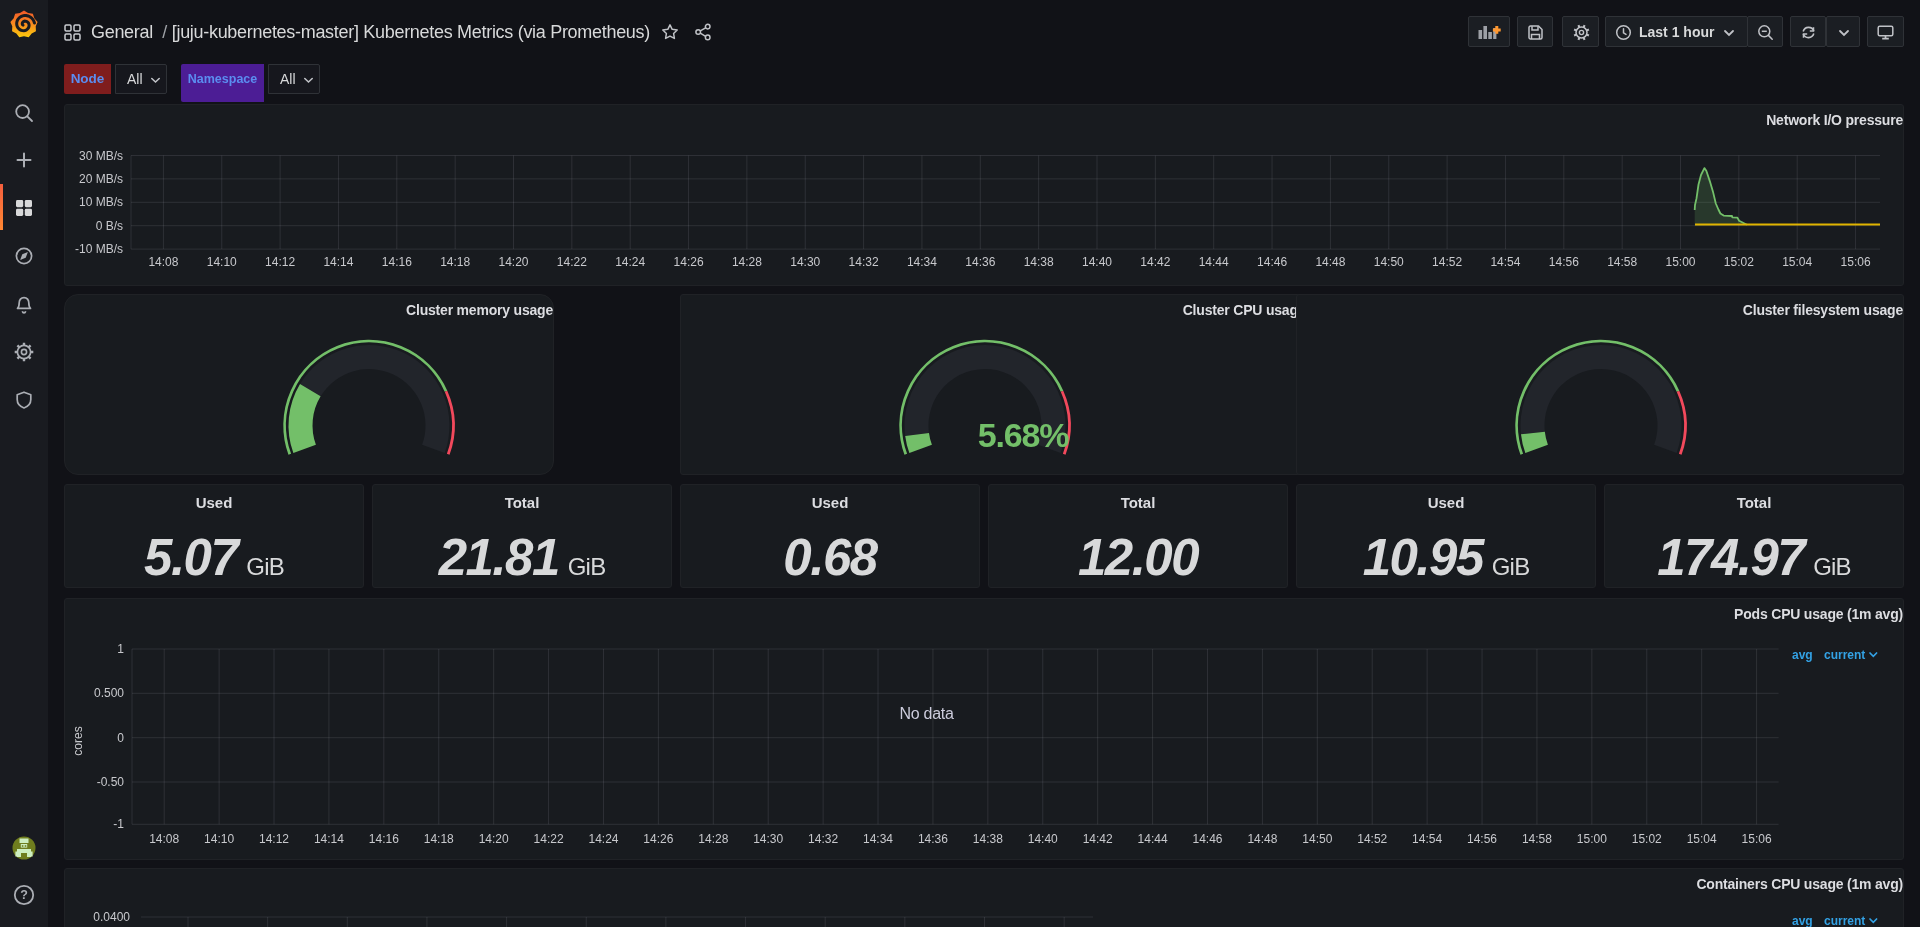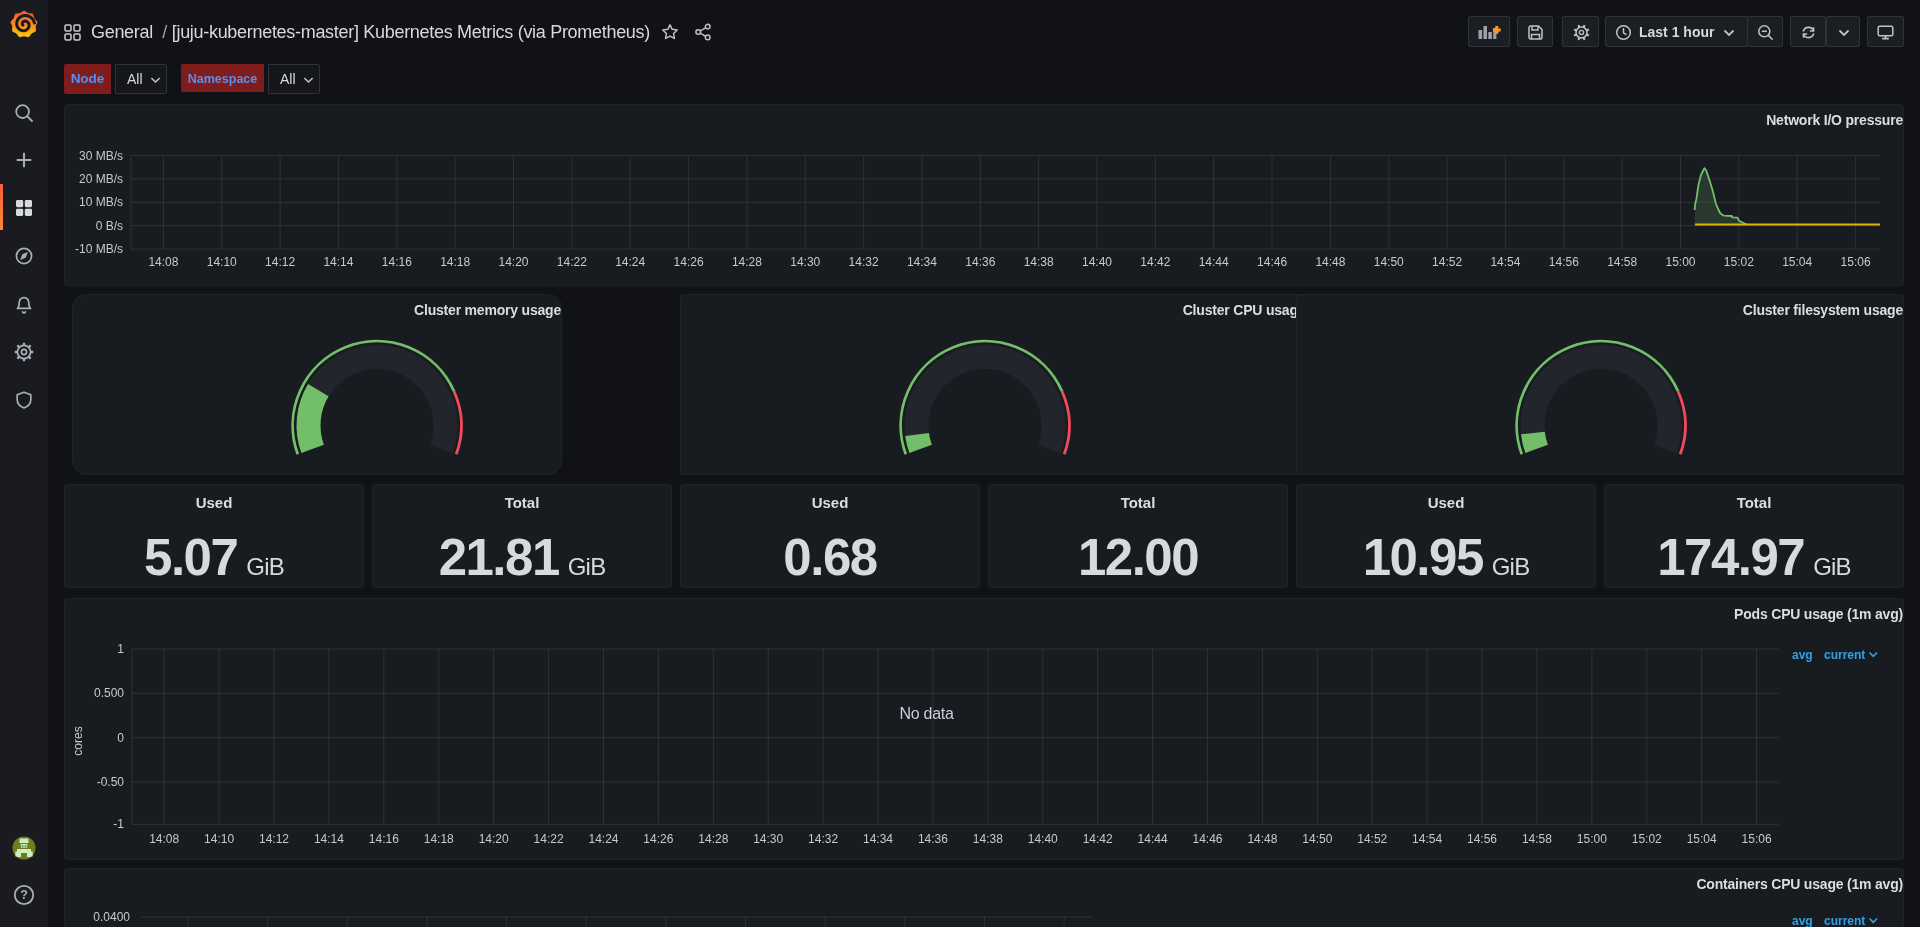--- a/index.html
+++ b/index.html
@@ -3,21 +3,21 @@
 <style>
 * { margin:0; padding:0; box-sizing:border-box; -webkit-font-smoothing:antialiased; }
 body { will-change: transform; }
 html,body { width:1920px; height:927px; background:#111217; font-family:"Liberation Sans", sans-serif; overflow:hidden; }
 .abs { position:absolute; }
 .panel { position:absolute; background:#181b1f; border:1px solid #202226; border-radius:3px; }
 .ptitle { position:absolute; top:7px; left:0; right:0; text-align:right; color:#dcdde1; font-size:14px; font-weight:700; letter-spacing:-0.2px;}
 svg { display:block; }
 .stat-title { position:absolute; top:9px; left:0; right:0; text-align:center; color:#dcdde1; font-size:15px; font-weight:700;}
 .stat-val { position:absolute; left:0; right:0; top:43px; text-align:center; color:#d8d9da; font-weight:700; }
-.stat-num { font-size:51px; letter-spacing:-1.5px;}
+.stat-num { font-size:51px; letter-spacing:-1.5px;font-style:italic;}
 .stat-unit { font-size:24px; margin-left:9px; font-weight:400; letter-spacing:-0.8px;}
 .gval { position:absolute; left:0; right:0; text-align:center; color:#73bf69; font-size:34px; font-weight:700; letter-spacing:-1.2px;}
 </style></head>
 <body>
 
 <div class="abs" style="left:0;top:0;width:48px;height:927px;background:#191b20;"></div>
 <svg class="abs" style="left:10px;top:10px" width="28" height="29" viewBox="0 0 28 29">
 <defs>
       <linearGradient id="glogo" x1="0" y1="0" x2="0" y2="1">
 <stop offset="0" stop-color="#f1582a"></stop>
@@ -151,21 +151,21 @@
       <path d="M8.5 10.8 V13 M5.2 13.6 H11.8" stroke-width="1.7"></path>
     </svg>
   </div>
 <div class="abs" style="left:64px;top:64px;width:47px;height:30px;background:#7f1d1d;border-radius:2px 0 0 2px;color:#5b8df0;font-size:13.5px;font-weight:700;text-align:center;line-height:30px;">Node</div>
 <div class="abs" style="left:115px;top:64px;width:52px;height:30px;background:#16171d;border:1px solid #2f3237;border-radius:0 2px 2px 0;color:#d8d9da;font-size:14px;">
 <span class="abs" style="left:11px;top:6px;">All</span>
     <svg class="abs" style="left:34px;top:12px" width="11" height="7" viewBox="0 0 11 7" fill="none" stroke="#c0c2c7" stroke-width="1.6" stroke-linecap="round">
       <path d="M1.8 1.5 L5.5 5 L9.2 1.5"></path>
     </svg>
   </div>
-<div class="abs" style="left:181px;top:64px;width:83px;height:28px;background:#7f1d1d;border-radius:2px 0 0 2px;color:#5b8df0;font-size:12.5px;font-weight:700;text-align:center;line-height:30px;">Namespace</div>
+<div class="abs" style="left:181px;top:64px;width:83px;height:38px;background:#4c1d95;border-radius:2px 0 0 2px;color:#5b8df0;font-size:12.5px;font-weight:700;text-align:center;line-height:30px;">Namespace</div>
 <div class="abs" style="left:268px;top:64px;width:52px;height:30px;background:#16171d;border:1px solid #2f3237;border-radius:0 2px 2px 0;color:#d8d9da;font-size:14px;">
 <span class="abs" style="left:11px;top:6px;">All</span>
     <svg class="abs" style="left:34px;top:12px" width="11" height="7" viewBox="0 0 11 7" fill="none" stroke="#c0c2c7" stroke-width="1.6" stroke-linecap="round">
       <path d="M1.8 1.5 L5.5 5 L9.2 1.5"></path>
     </svg>
   </div>
 <div class="panel" style="left:64px;top:104px;width:1840px;height:182px;">
 <div class="ptitle">Network I/O pressure</div>
 <svg class="abs" style="left:0;top:0" width="1838" height="180" viewBox="0 0 1838 180">
       <line x1="66" y1="50.5" x2="1815" y2="50.5" stroke="rgba(204,204,220,0.12)" stroke-width="1"></line>
@@ -237,37 +237,38 @@
       <text x="1557.15" y="161" text-anchor="middle" font-size="12" fill="#c8c9cd">14:58</text>
       <text x="1615.5" y="161" text-anchor="middle" font-size="12" fill="#c8c9cd">15:00</text>
       <text x="1673.85" y="161" text-anchor="middle" font-size="12" fill="#c8c9cd">15:02</text>
       <text x="1732.2" y="161" text-anchor="middle" font-size="12" fill="#c8c9cd">15:04</text>
       <text x="1790.55" y="161" text-anchor="middle" font-size="12" fill="#c8c9cd">15:06</text>
       <path d="M 1629.7 120.7 L 1629.7 105 L 1630 100 L 1631.5 93.4 L 1633.5 79.5 L 1636 70 L 1639.4 63.1 L 1641.3 65.7 L 1644.8 76.1 L 1647.9 86.4 L 1650.8 98.5 L 1653.4 104.5 L 1655.4 108.5 L 1658.6 110.6 L 1667 111 L 1667.3 112.4 L 1672.4 112.6 L 1674.1 115.7 L 1681.9 119.8 Z" fill="rgba(115,191,105,0.18)"></path>
       <path d="M 1629.7 105 L 1630 100 L 1631.5 93.4 L 1633.5 79.5 L 1636 70 L 1639.4 63.1 L 1641.3 65.7 L 1644.8 76.1 L 1647.9 86.4 L 1650.8 98.5 L 1653.4 104.5 L 1655.4 108.5 L 1658.6 110.6 L 1667 111 L 1667.3 112.4 L 1672.4 112.6 L 1674.1 115.7 L 1681.9 119.8" fill="none" stroke="#73bf69" stroke-width="1.8" stroke-linejoin="round"></path>
       <line x1="1630" y1="119.5" x2="1815" y2="119.5" stroke="#e0b400" stroke-width="2.2"></line>
     </svg>
 </div>
-<div class="panel" style="left:72px;top:294px;width:490px;height:181px;border-radius:14px;">
+<div class="panel" style="left:64px;top:294px;width:490px;height:181px;border-radius:14px;">
     <div class="ptitle">Cluster memory usage</div>
     <svg class="abs" style="left:0;top:0" width="606" height="179" viewBox="0 0 606 179">
       <path d="M 224.78 159.33 A 84.3 84.3 0 0 1 381.01 96.21" fill="none" stroke="#73bf69" stroke-width="2.8"></path>
       <path d="M 381.01 96.21 A 84.3 84.3 0 0 1 383.22 159.33" fill="none" stroke="#f2495c" stroke-width="2.8"></path>
       <path d="M 235.03 88.99 A 80.5 80.5 0 0 1 379.65 158.03 L 357.09 149.82 A 56.5 56.5 0 0 0 255.59 101.37 Z" fill="#22252b"></path>
       <path d="M 228.35 158.03 A 80.5 80.5 0 0 1 235.03 88.99 L 255.59 101.37 A 56.5 56.5 0 0 0 250.91 149.82 Z" fill="#73bf69"></path>
     </svg>
   </div>
 <div class="panel" style="left:680px;top:294px;width:686px;height:181px;">
     <div class="ptitle">Cluster CPU usage (1m avg)</div>
     <svg class="abs" style="left:0;top:0" width="606" height="179" viewBox="0 0 606 179">
       <path d="M 224.78 159.33 A 84.3 84.3 0 0 1 381.01 96.21" fill="none" stroke="#73bf69" stroke-width="2.8"></path>
       <path d="M 381.01 96.21 A 84.3 84.3 0 0 1 383.22 159.33" fill="none" stroke="#f2495c" stroke-width="2.8"></path>
       <path d="M 224.19 141.01 A 80.5 80.5 0 1 1 379.65 158.03 L 357.09 149.82 A 56.5 56.5 0 1 0 247.98 137.88 Z" fill="#22252b"></path>
       <path d="M 228.35 158.03 A 80.5 80.5 0 0 1 224.19 141.01 L 247.98 137.88 A 56.5 56.5 0 0 0 250.91 149.82 Z" fill="#73bf69"></path>
     </svg>
+    <div class="gval" style="top:120.6px;">5.68%</div>
   </div>
 <div class="panel" style="left:1296px;top:294px;width:608px;height:181px;padding-left:16px;">
     <div class="ptitle">Cluster filesystem usage</div>
     <svg class="abs" style="left:0;top:0" width="606" height="179" viewBox="0 0 606 179">
       <path d="M 224.78 159.33 A 84.3 84.3 0 0 1 381.01 96.21" fill="none" stroke="#73bf69" stroke-width="2.8"></path>
       <path d="M 381.01 96.21 A 84.3 84.3 0 0 1 383.22 159.33" fill="none" stroke="#f2495c" stroke-width="2.8"></path>
       <path d="M 223.98 139.23 A 80.5 80.5 0 1 1 379.65 158.03 L 357.09 149.82 A 56.5 56.5 0 1 0 247.83 136.63 Z" fill="#22252b"></path>
       <path d="M 228.35 158.03 A 80.5 80.5 0 0 1 223.98 139.23 L 247.83 136.63 A 56.5 56.5 0 0 0 250.91 149.82 Z" fill="#73bf69"></path>
     </svg>
   </div>

